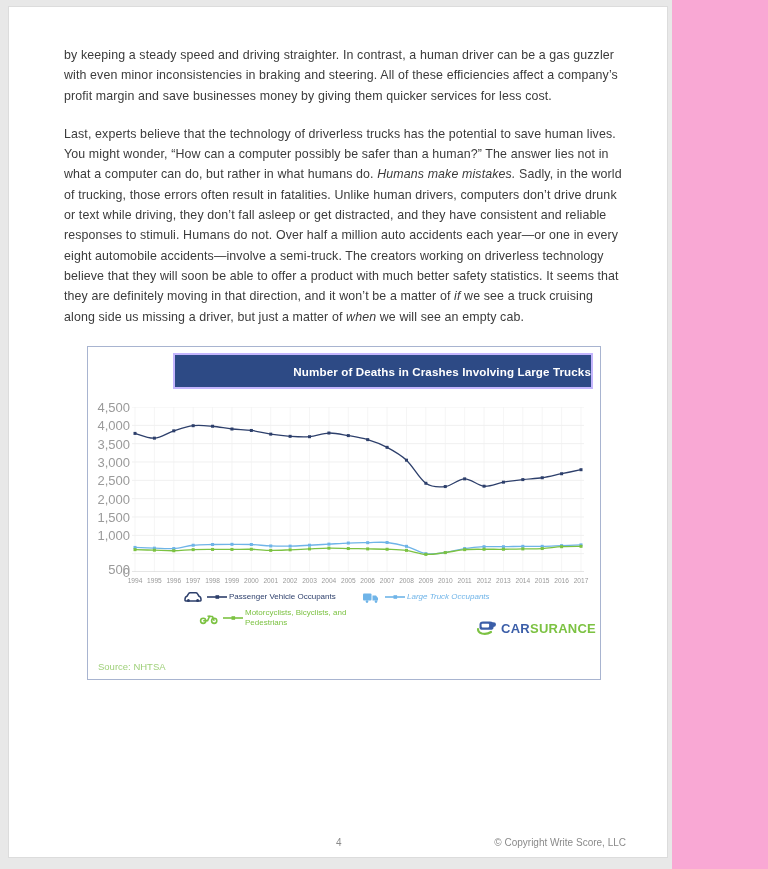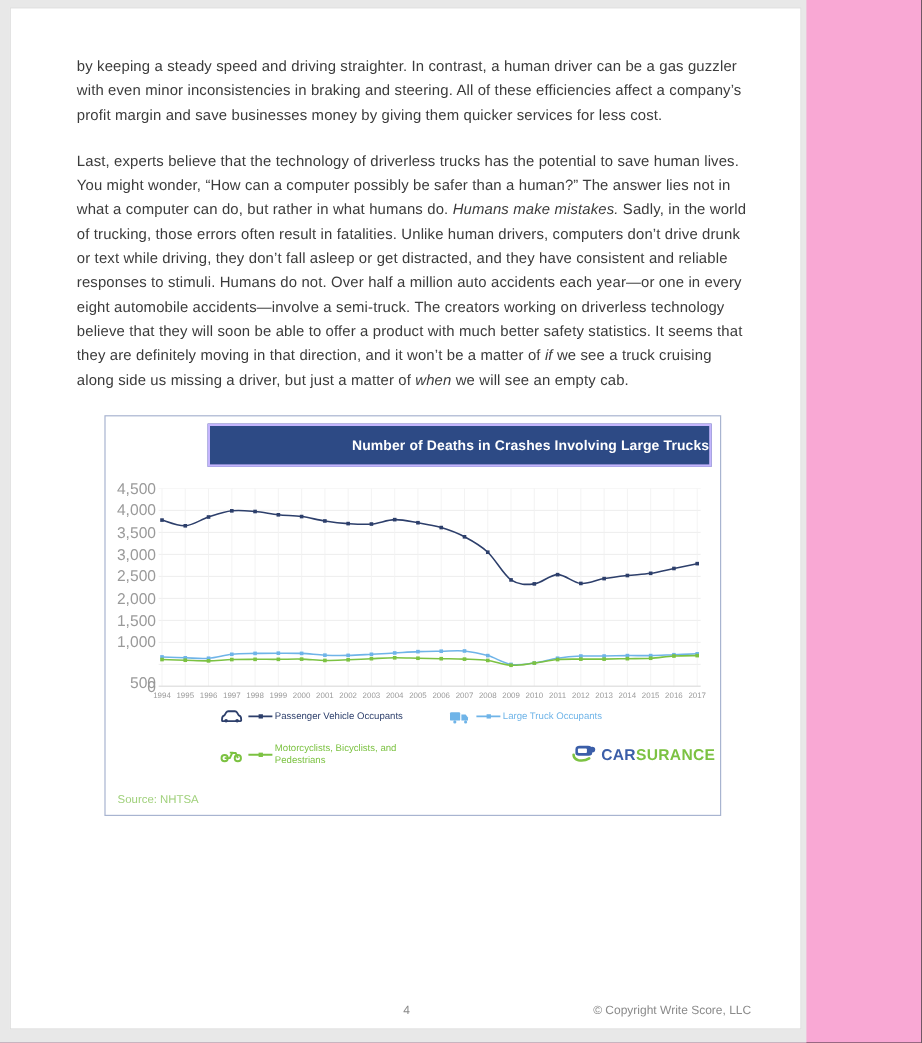--- a/index.html
+++ b/index.html
@@ -128,22 +128,22 @@
     top: 243px;
     width: 400px;
     height: 48px;
   }
   .legend-row {
     position: absolute;
     display: flex;
     align-items: center;
   }
   .legend-row.r1 { left: 0; top: 0; }
-  .legend-row.r2 { left: 190px; top: 0; }
-  .legend-row.r3 { left: 0; top: 18px; margin-top: 11px; }
+  .legend-row.r2 { left: 178px; top: 0; font-style: italic; }
+  .legend-row.r3 { left: 16px; top: 18px; }
   .legend-icon { width: 20px; height: 14px; flex: 0 0 auto; margin-right: 3px; }
   .legend-dash { width: 22px; height: 12px; flex: 0 0 auto; margin-right: 1px; }
   .legend-label {
     font-size: 8px;
     line-height: 9.5px;
     font-family: "Liberation Sans", sans-serif;
     white-space: pre-line;
   }
   .lbl-navy { color: #2d3f6b; }
   .lbl-blue { color: #6fb4e8; }

